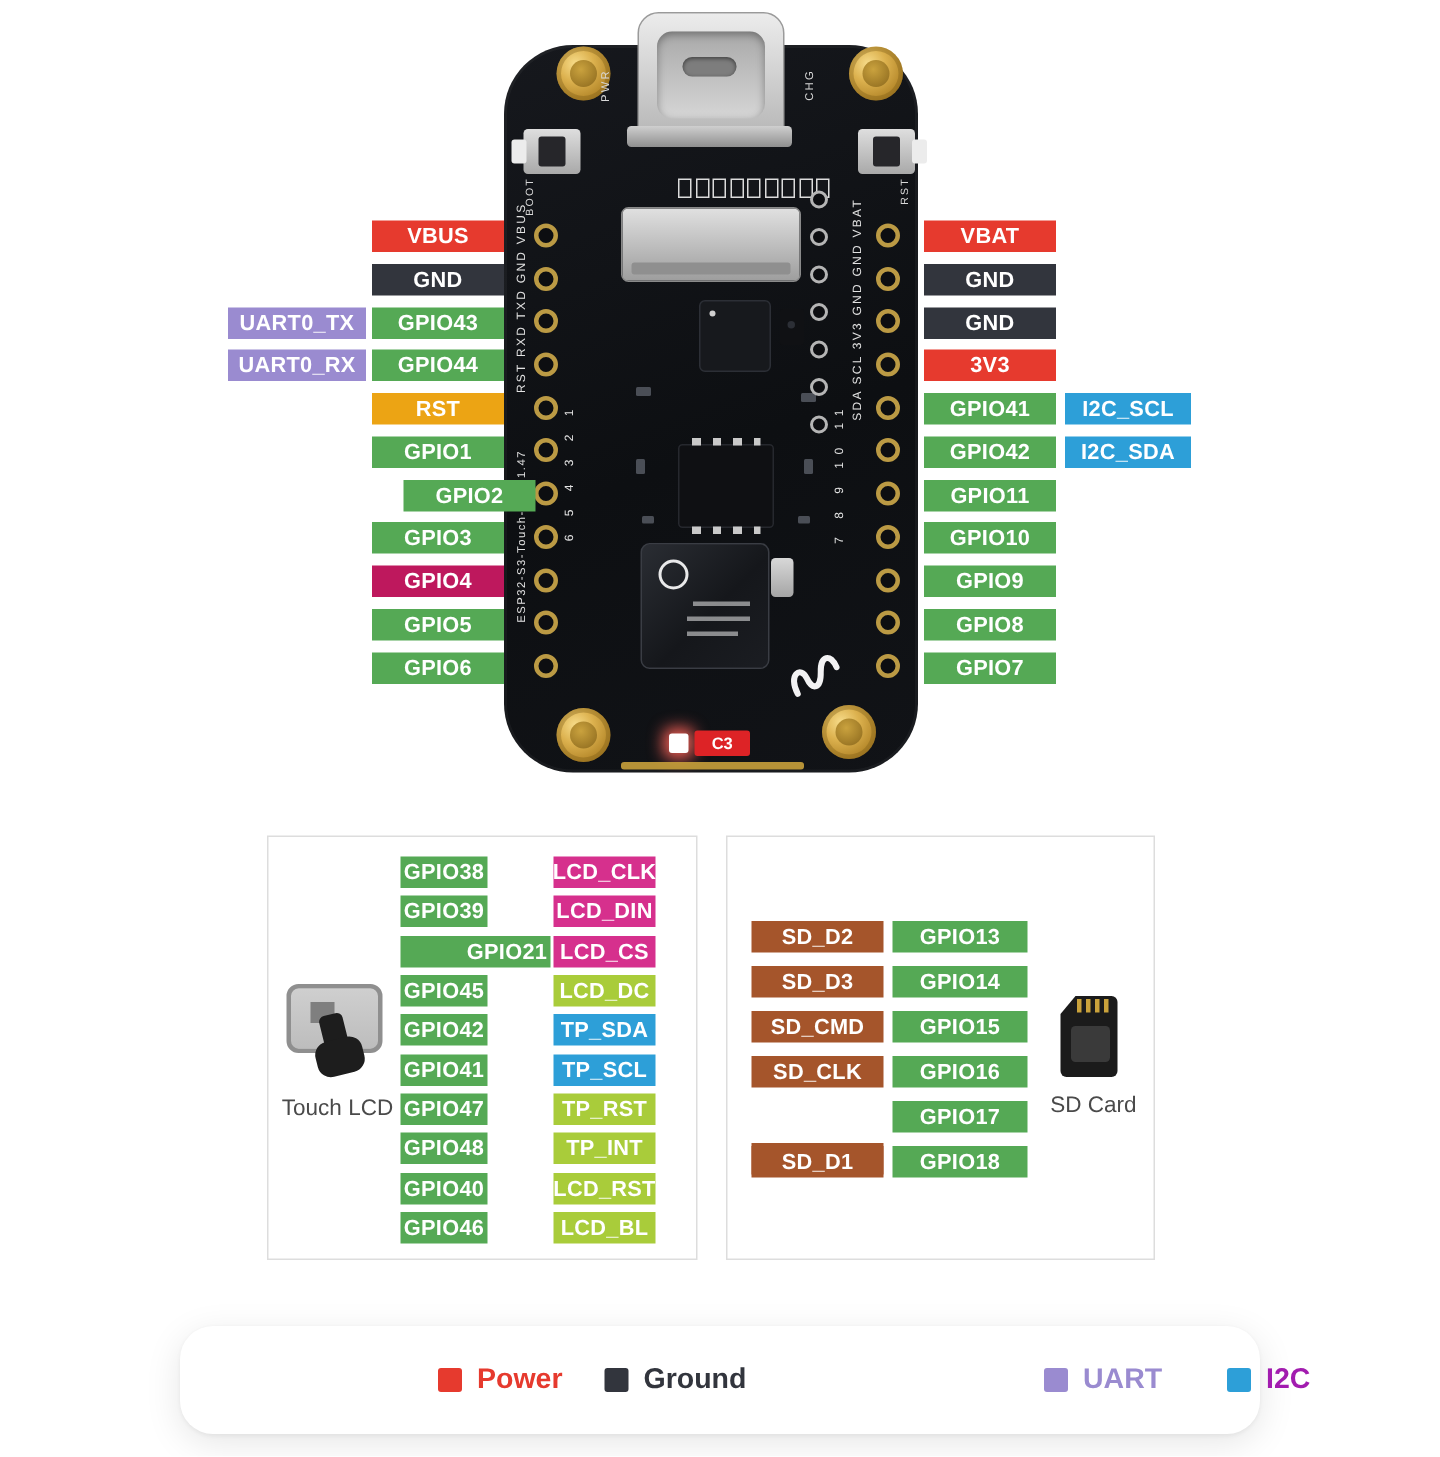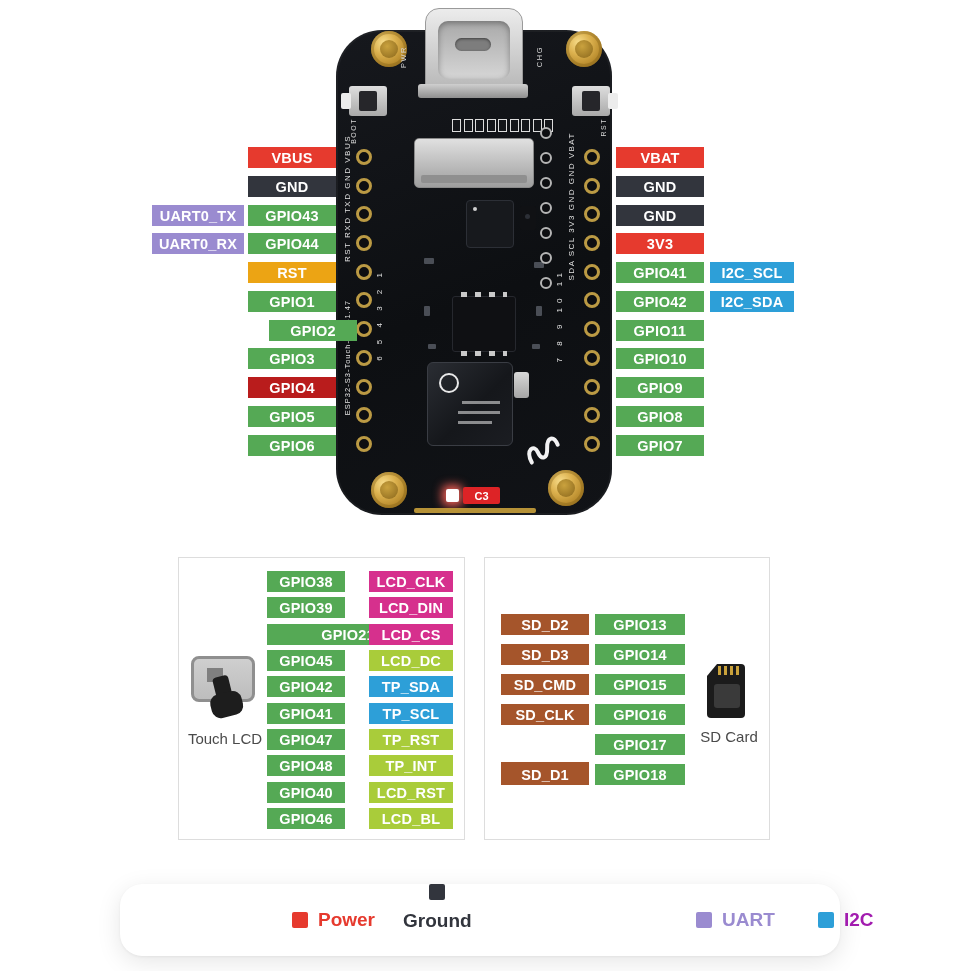--- a/index.html
+++ b/index.html
@@ -66,22 +66,22 @@
   .hole{width:16px;height:16px;border-radius:50%;background:#0d0e11;border:3.5px solid #bb9a44;box-sizing:border-box;display:block;}
   .hole-s{width:12px;height:12px;border-radius:50%;background:#0d0e11;border:2.5px solid #b5b5b5;box-sizing:border-box;display:block;}
   .vtext{position:absolute;writing-mode:vertical-rl;transform:rotate(180deg);color:#e2e2e2;
       font-size:8px;letter-spacing:1.5px;line-height:1;white-space:nowrap;}
   .wsmark{position:absolute;left:522px;top:418px;transform:rotate(-12deg);opacity:.95;}
 
   
   .panel{position:absolute;background:#fff;border:1px solid #ddd;}
   .panel-touch{left:178px;top:557px;width:285px;height:281px;}
   .panel-sd{left:484px;top:557px;width:284px;height:281px;}
-  .tg{left:88px;width:78px;}
-  .ts{left:190px;width:84px;}
+  .tg{left:88px;width:58px;}
+  .ts{left:190px;width:68px;}
   .sb{left:16px;width:88px;}
   .sg{left:110px;width:90px;}
   .panel-label{position:absolute;font-size:15px;color:#4a4a4a;white-space:nowrap;}
   .screen{position:absolute;left:12px;top:98px;width:64px;height:46px;border:3px solid #8f8f8f;border-radius:8px;
       background:linear-gradient(#cfcfcf,#bdbdbd);box-sizing:border-box;}
   .screen::after{content:"";position:absolute;left:13px;top:9px;width:16px;height:14px;background:#7f7f7f;}
   .hand{position:absolute;left:22px;top:116px;transform:rotate(-14deg);}
   .sdicon{position:absolute;left:220px;top:104px;}
 
   
@@ -205,21 +205,21 @@
   <div class="badge bml" style="top: 147px; background-color: rgb(230, 58, 46);">VBUS</div>
   <div class="badge bml" style="top: 176px; background-color: rgb(50, 53, 61);">GND</div>
   <div class="badge bal" style="top: 205px; background-color: rgb(154, 139, 208);">UART0_TX</div>
   <div class="badge bml" style="top: 205px; background-color: rgb(85, 169, 85);">GPIO43</div>
   <div class="badge bal" style="top: 233px; background-color: rgb(154, 139, 208);">UART0_RX</div>
   <div class="badge bml" style="top: 233px; background-color: rgb(85, 169, 85);">GPIO44</div>
   <div class="badge bml" style="top: 262px; background-color: rgb(236, 164, 20);">RST</div>
   <div class="badge bml" style="top: 291px; background-color: rgb(85, 169, 85);">GPIO1</div>
   <div class="badge bml" style="top: 320px; background-color: rgb(85, 169, 85); margin-left: 21px;">GPIO2</div>
   <div class="badge bml" style="top: 348px; background-color: rgb(85, 169, 85);">GPIO3</div>
-  <div class="badge bml" style="top: 377px; background-color: #b91c1c;">GPIO4</div>
+  <div class="badge bml" style="top: 377px; background-color: #be185d;">GPIO4</div>
   <div class="badge bml" style="top: 406px; background-color: rgb(85, 169, 85);">GPIO5</div>
   <div class="badge bml" style="top: 435px; background-color: rgb(85, 169, 85);">GPIO6</div>
 
   <div class="badge bmr" style="top: 147px; background-color: rgb(230, 58, 46);">VBAT</div>
   <div class="badge bmr" style="top: 176px; background-color: rgb(50, 53, 61);">GND</div>
   <div class="badge bmr" style="top: 205px; background-color: rgb(50, 53, 61);">GND</div>
   <div class="badge bmr" style="top: 233px; background-color: rgb(230, 58, 46);">3V3</div>
   <div class="badge bmr" style="top: 262px; background-color: rgb(85, 169, 85);">GPIO41</div>
   <div class="badge bxr" style="top: 262px; background-color: rgb(45, 159, 216);">I2C_SCL</div>
   <div class="badge bmr" style="top: 291px; background-color: rgb(85, 169, 85);">GPIO42</div>
@@ -283,21 +283,21 @@
     <div class="badge sg" style="top: 176px; background-color: rgb(85, 169, 85);">GPIO17</div>
     <div class="badge sb" style="top: 206px; background-color: rgb(165, 85, 43);">SD_D1</div>
     <div class="badge sg" style="top: 206px; background-color: rgb(85, 169, 85);">GPIO18</div>
   </div>
 
   <div class="legend">
     <div class="legend-item" style="left:172px;">
       <span class="swatch" style="background-color: rgb(230, 58, 46);"></span>
       <span style="color: rgb(230, 58, 46);">Power</span>
     </div>
-    <div class="legend-item" style="left:283px;flex-direction:column;">
+    <div class="legend-item" style="left:283px;">
       <span class="swatch" style="background-color: rgb(50, 53, 61);"></span>
       <span style="color: rgb(50, 53, 61);">Ground</span>
     </div>
     <div class="legend-item" style="left:576px;">
       <span class="swatch" style="background-color: rgb(154, 139, 208);"></span>
       <span style="color: rgb(154, 139, 208);">UART</span>
     </div>
     <div class="legend-item" style="left:698px;">
       <span class="swatch" style="background-color: rgb(45, 159, 216);"></span>
       <span style="color: #a21caf;">I2C</span>

